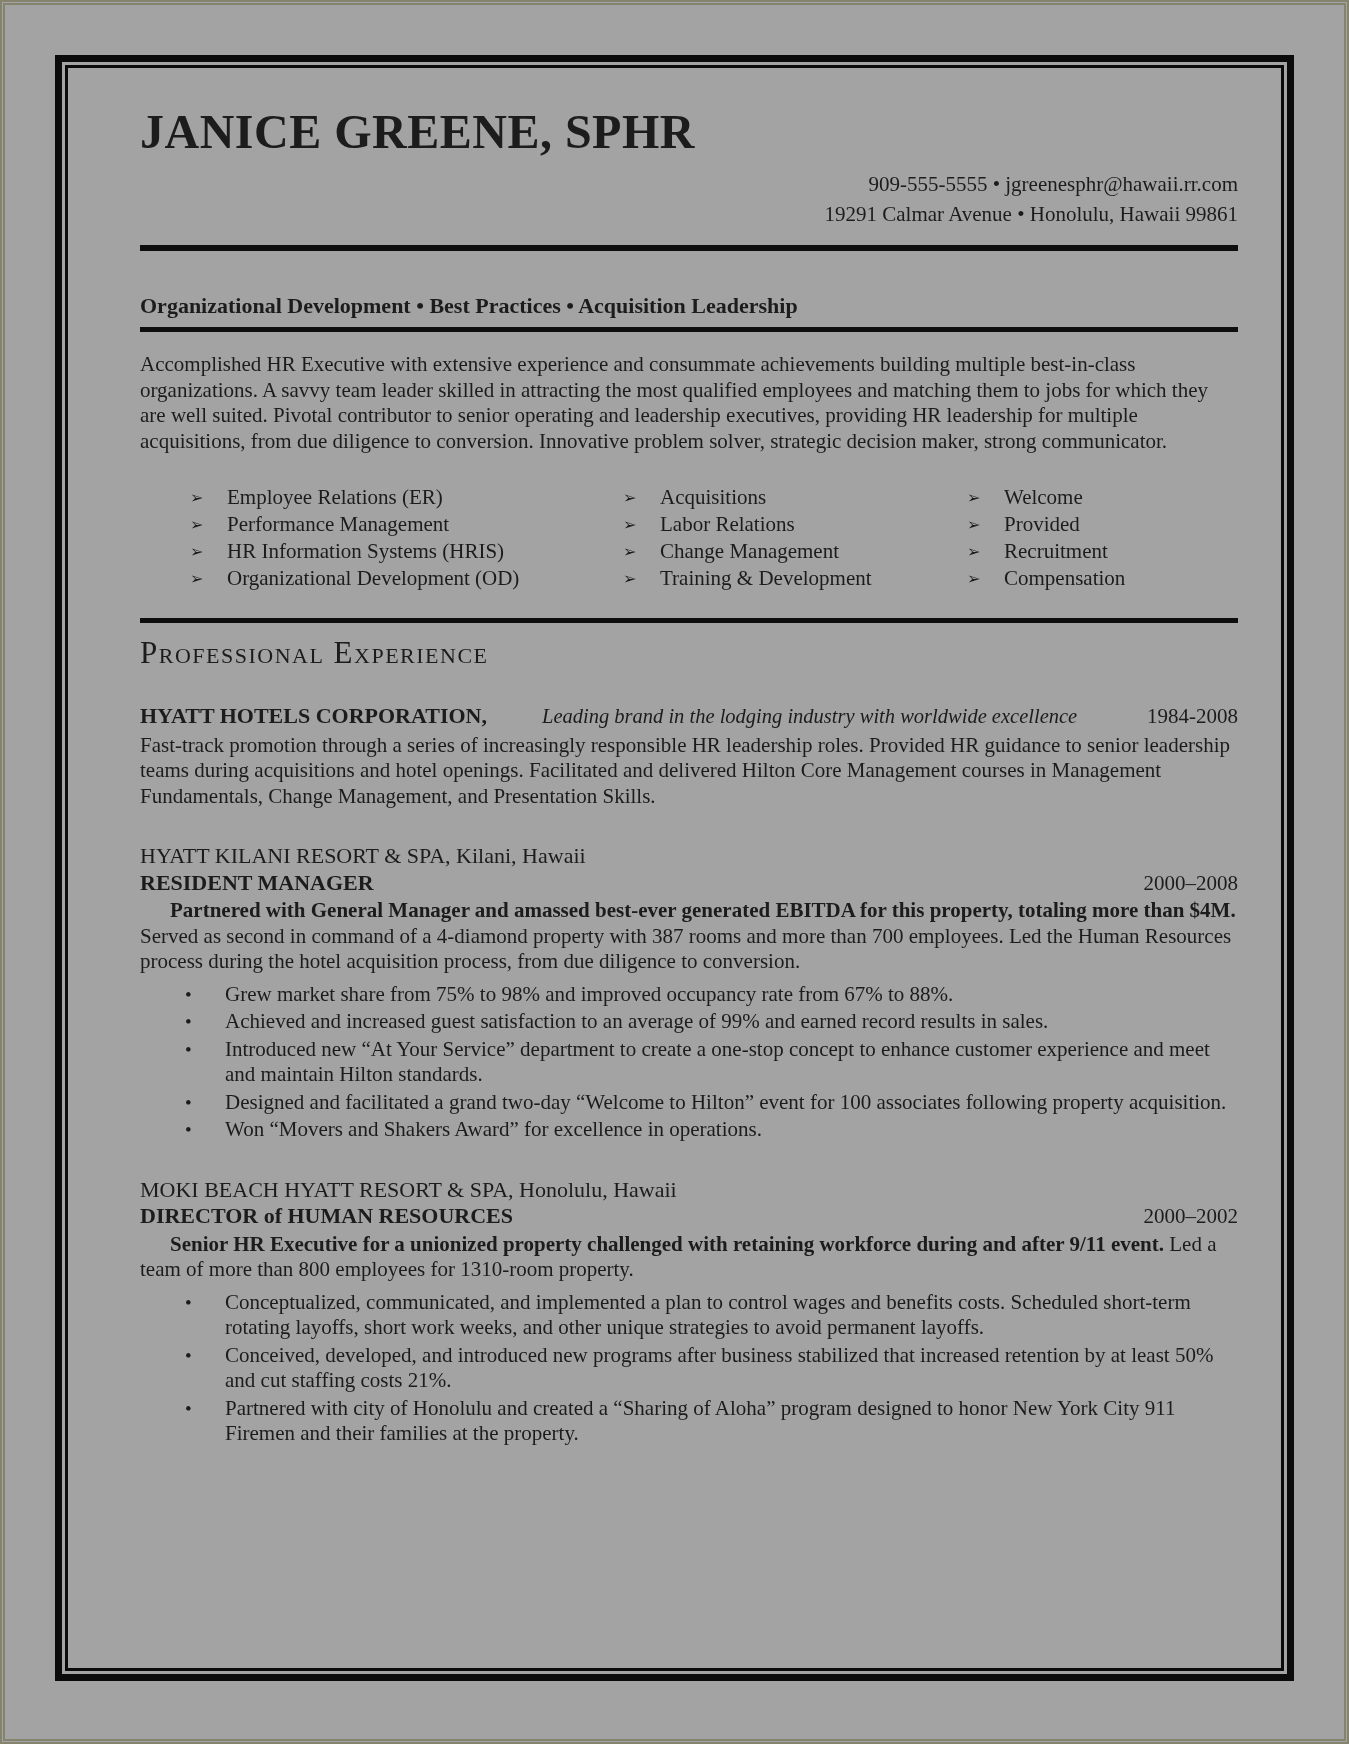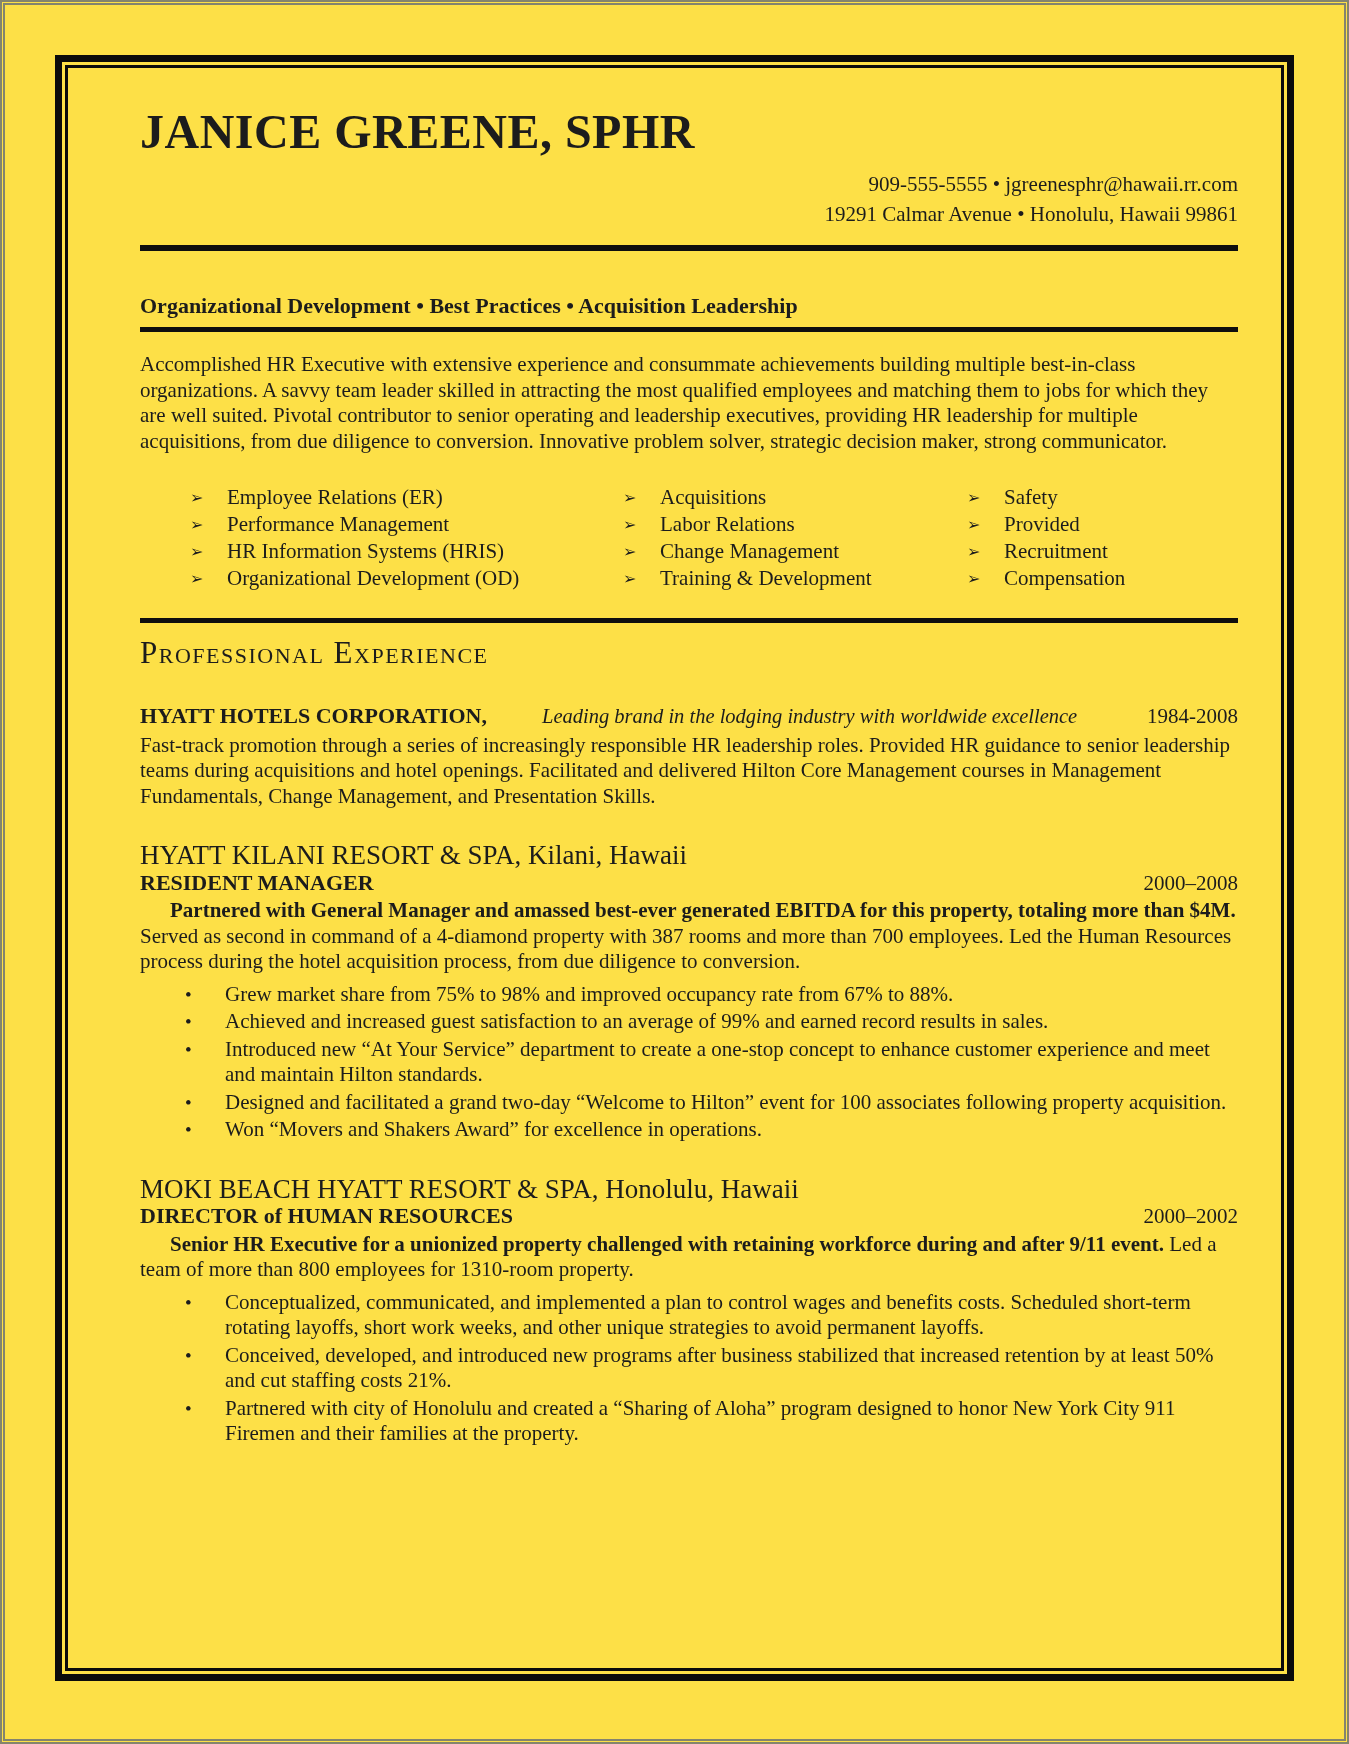--- a/index.html
+++ b/index.html
@@ -1,18 +1,18 @@
 <!DOCTYPE html>
 <html><head>
 <meta charset="utf-8">
 <style>
   html,body { margin:0; padding:0; background:#ffffff; }
   .canvas {
     position:relative; width:1349px; height:1744px;
-    background:#fde047; overflow:hidden;
+    background:#a3a3a3; overflow:hidden;
     font-family:"Liberation Serif","DejaVu Serif",serif;
     color:#1c1c1c;
   }
   .page-edge { position:absolute; inset:0; border:5px double #84846e; pointer-events:none; box-sizing:border-box; }
   .frame { position:absolute; left:55px; top:55px; width:1239px; height:1626px; border:7px solid #0b0b0b; box-sizing:border-box; }
   .frame-inner { position:absolute; inset:3px; border:3px solid #0b0b0b; }
   .content { position:absolute; inset:0; padding:37px 43px 0 72px; box-sizing:border-box; font-size:21px; line-height:25.5px; overflow:hidden; }
 
   .name { font-size:48px; font-weight:bold; line-height:1.12; letter-spacing:0.5px; margin:0; }
   .contact { text-align:right; font-size:21px; line-height:30px; margin-top:10px; }
@@ -29,21 +29,21 @@
   .arrow { flex:none; width:37px; font-family:"DejaVu Sans",sans-serif; font-size:16px; }
 
   .exp-heading { margin-top:13px; }
   .company-row { display:flex; align-items:baseline; margin-top:33px;gap:46px; }
   .company-name { font-weight:bold; font-size:22px; white-space:nowrap; }
   .company-tagline { font-style:italic; font-size:20.5px; margin-left:9px; white-space:nowrap; }
   .dates { margin-left:auto; font-weight:normal; font-size:21px; white-space:nowrap; }
   .company-para { margin:3px 0 0; }
 
   .position { margin-top:34px; }
-  .loc-line { font-size:27px; }
+  .loc-line { font-size:22px; }
   .title-row { display:flex; align-items:baseline; font-weight:bold; font-size:22px; margin-top:1px; }
   .intro { margin:2px 0 0; }
   .intro .b { font-weight:bold;margin-left:30px; }
   .bullets { list-style:none; margin:7px 0 0; padding:0; }
   .bullets li { display:flex; padding-left:45px; margin-bottom:2px; }
   .dot { flex:none; width:40px; font-size:19px; }
 </style>
 </head>
 <body>
 
@@ -102,21 +102,21 @@
                 <span>Change Management</span>
               </li>
             <li class="comp-item">
                 <span class="arrow">➢</span>
                 <span>Training &amp; Development</span>
               </li>
           </ul>
           <ul class="comp-col">
             <li class="comp-item">
                 <span class="arrow">➢</span>
-                <span>Safety</span>
+                <span>Welcome</span>
               </li>
             <li class="comp-item">
                 <span class="arrow">➢</span>
                 <span>Provided</span>
               </li>
             <li class="comp-item">
                 <span class="arrow">➢</span>
                 <span>Recruitment</span>
               </li>
             <li class="comp-item">

